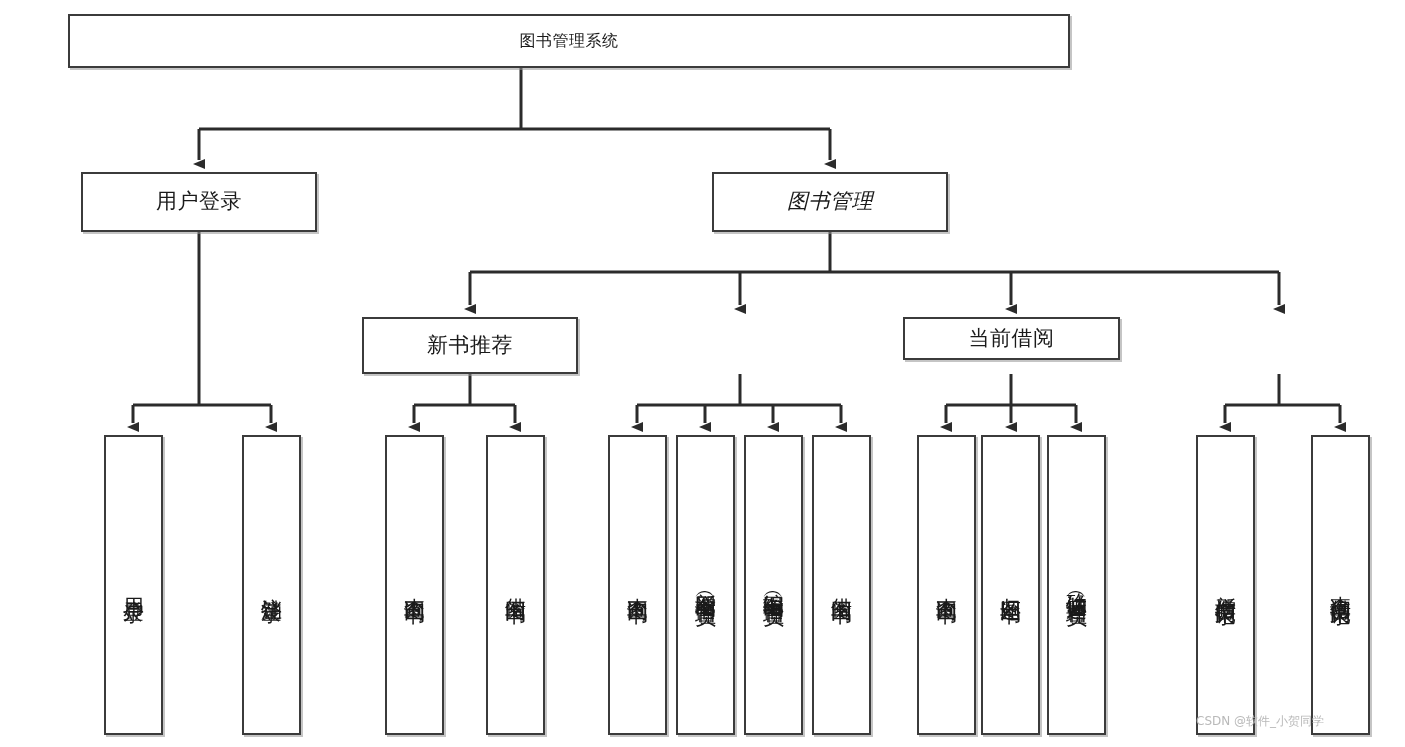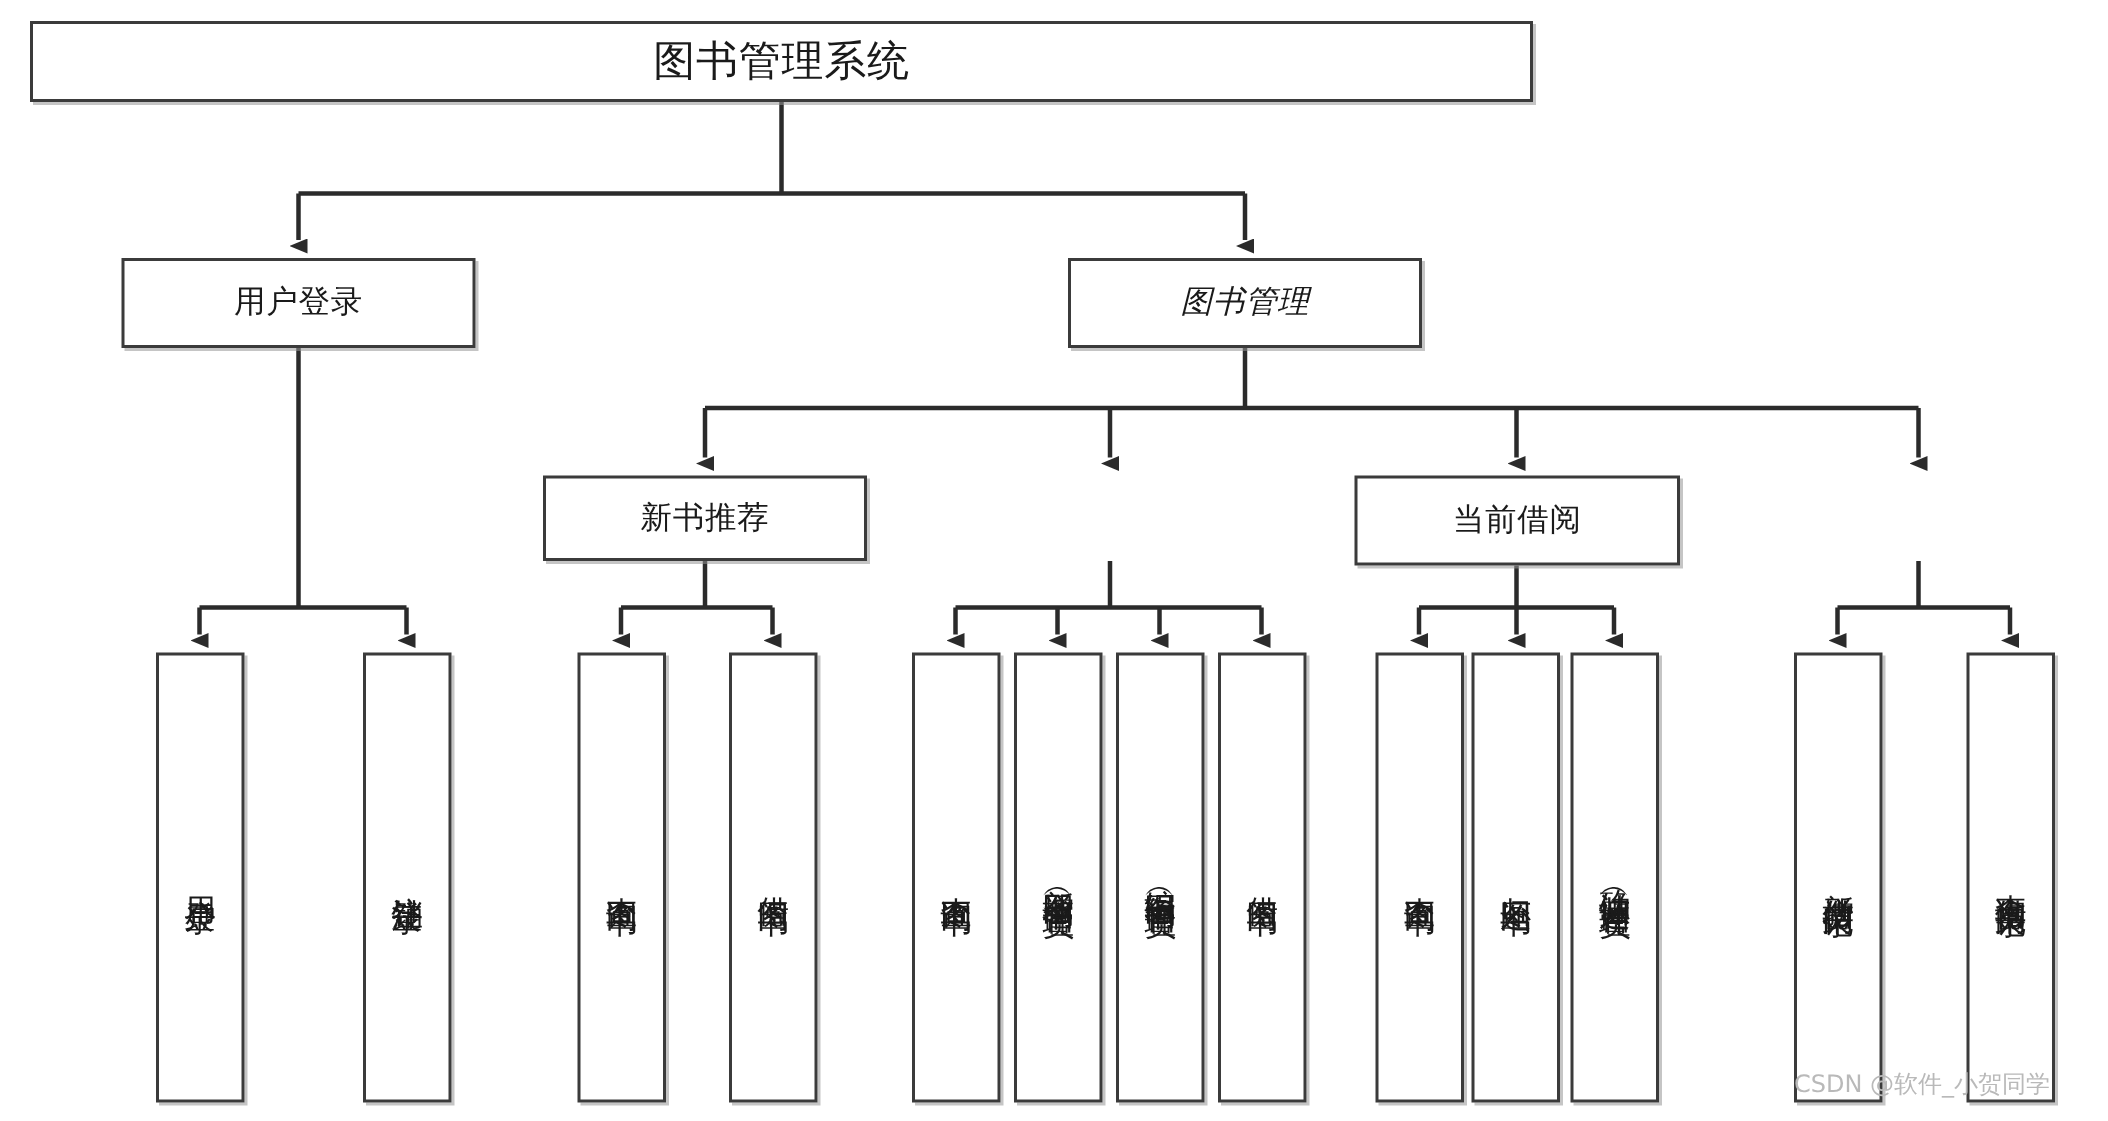--- a/index.html
+++ b/index.html
@@ -52,27 +52,28 @@
     padding: 4px 0;
     line-height: 1.05;
     white-space: nowrap;
   }
   .node.vertical > span {
     writing-mode: vertical-rl;
     text-orientation: upright;
     display: block;
   }
   .node.root {
-    font-size: 28px;
+    font-size: 16px;
+    margin-left: 48px;
   }
   #watermark {
     position: absolute;
     left: 1196px;
     top: 713px;
-    font-size: 16px;
+    font-size: 12px;
     color: #b9b9b9;
     white-space: nowrap;
     pointer-events: none;
     font-family: "DejaVu Sans", "Liberation Sans", sans-serif;
   }
 </style>
 </head>
 <body>
 
 <div id="diagram-root">
@@ -135,21 +136,21 @@
   <div class="node horizontal" style="left:81px; top:172px; width:236px; height:60px;">
     <span>用户登录</span>
   </div>
   <div class="node horizontal" style="left:712px; top:172px; width:236px; height:60px;font-style:italic;">
     <span>图书管理</span>
   </div>
 
   <div class="node horizontal" style="left:362px; top:317px; width:216px; height:57px;text-align:center;">
     <span>新书推荐</span>
   </div>
-  <div class="node horizontal" style="left:903px; top:317px; width:217px; height:60px;">
+  <div class="node horizontal" style="left:903px; top:317px; width:217px; height:43px;">
     <span>当前借阅</span>
   </div>
 
   <div class="node vertical" style="left:104px; top:435px; width:59px; height:300px;">
     <span>用户登录</span>
   </div>
   <div class="node vertical" style="left:242px; top:435px; width:59px; height:300px;">
     <span>注销登录</span>
   </div>
   <div class="node vertical" style="left:385px; top:435px; width:59px; height:300px;">

